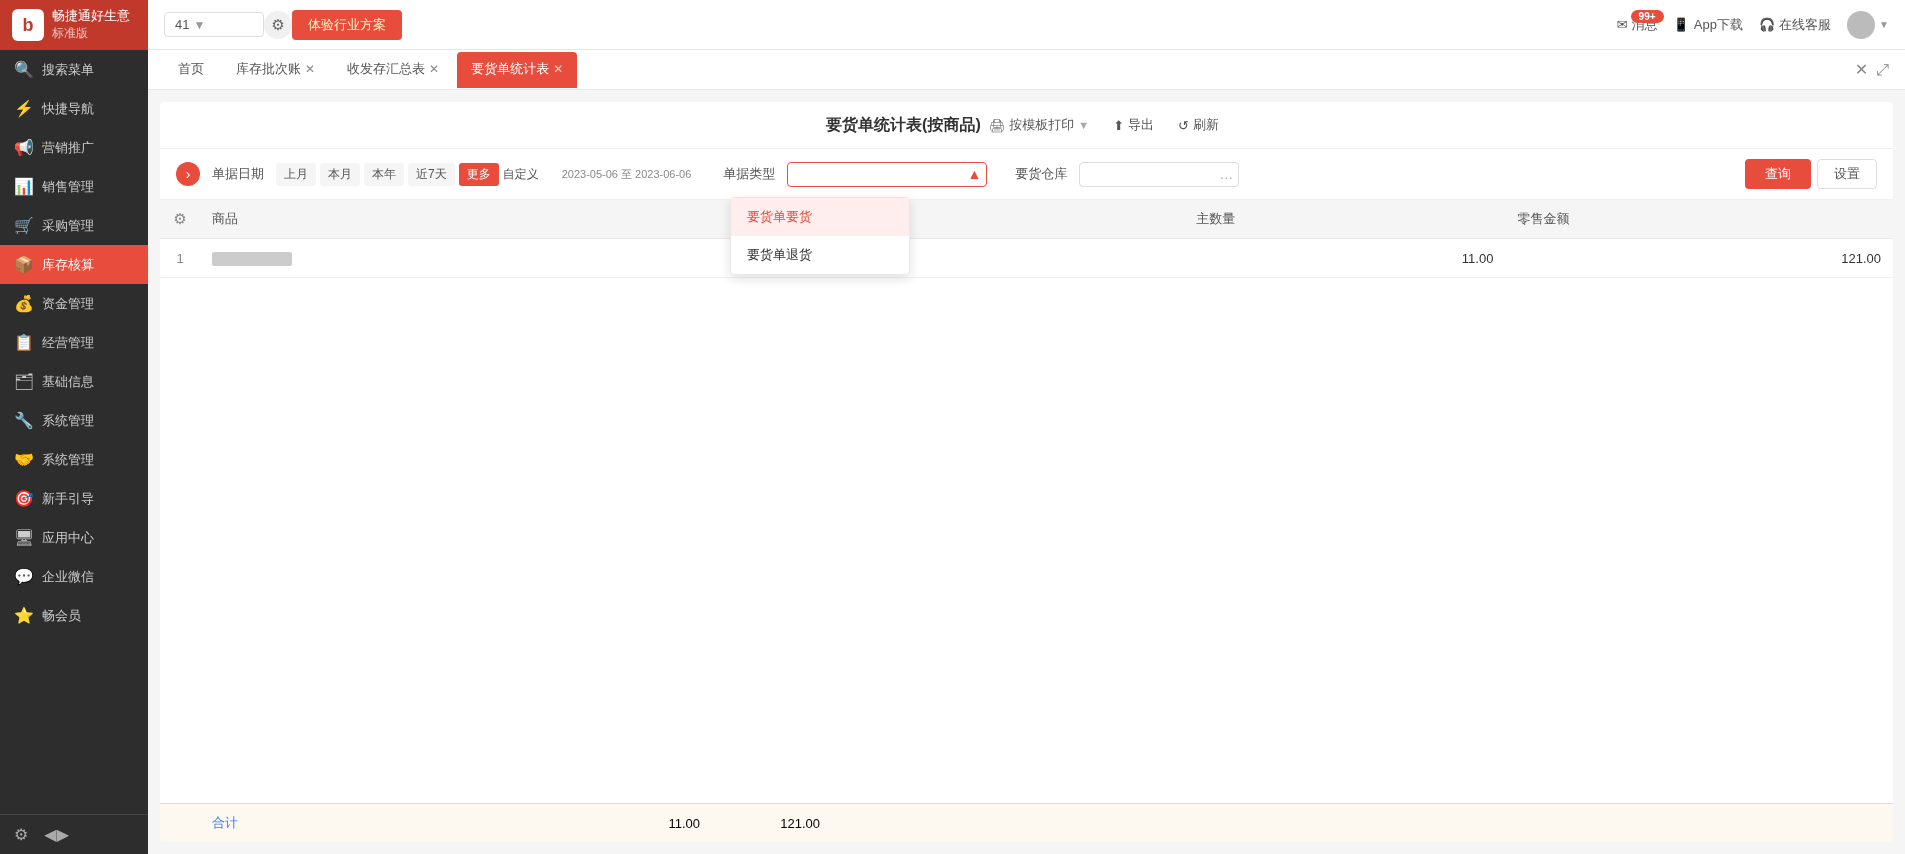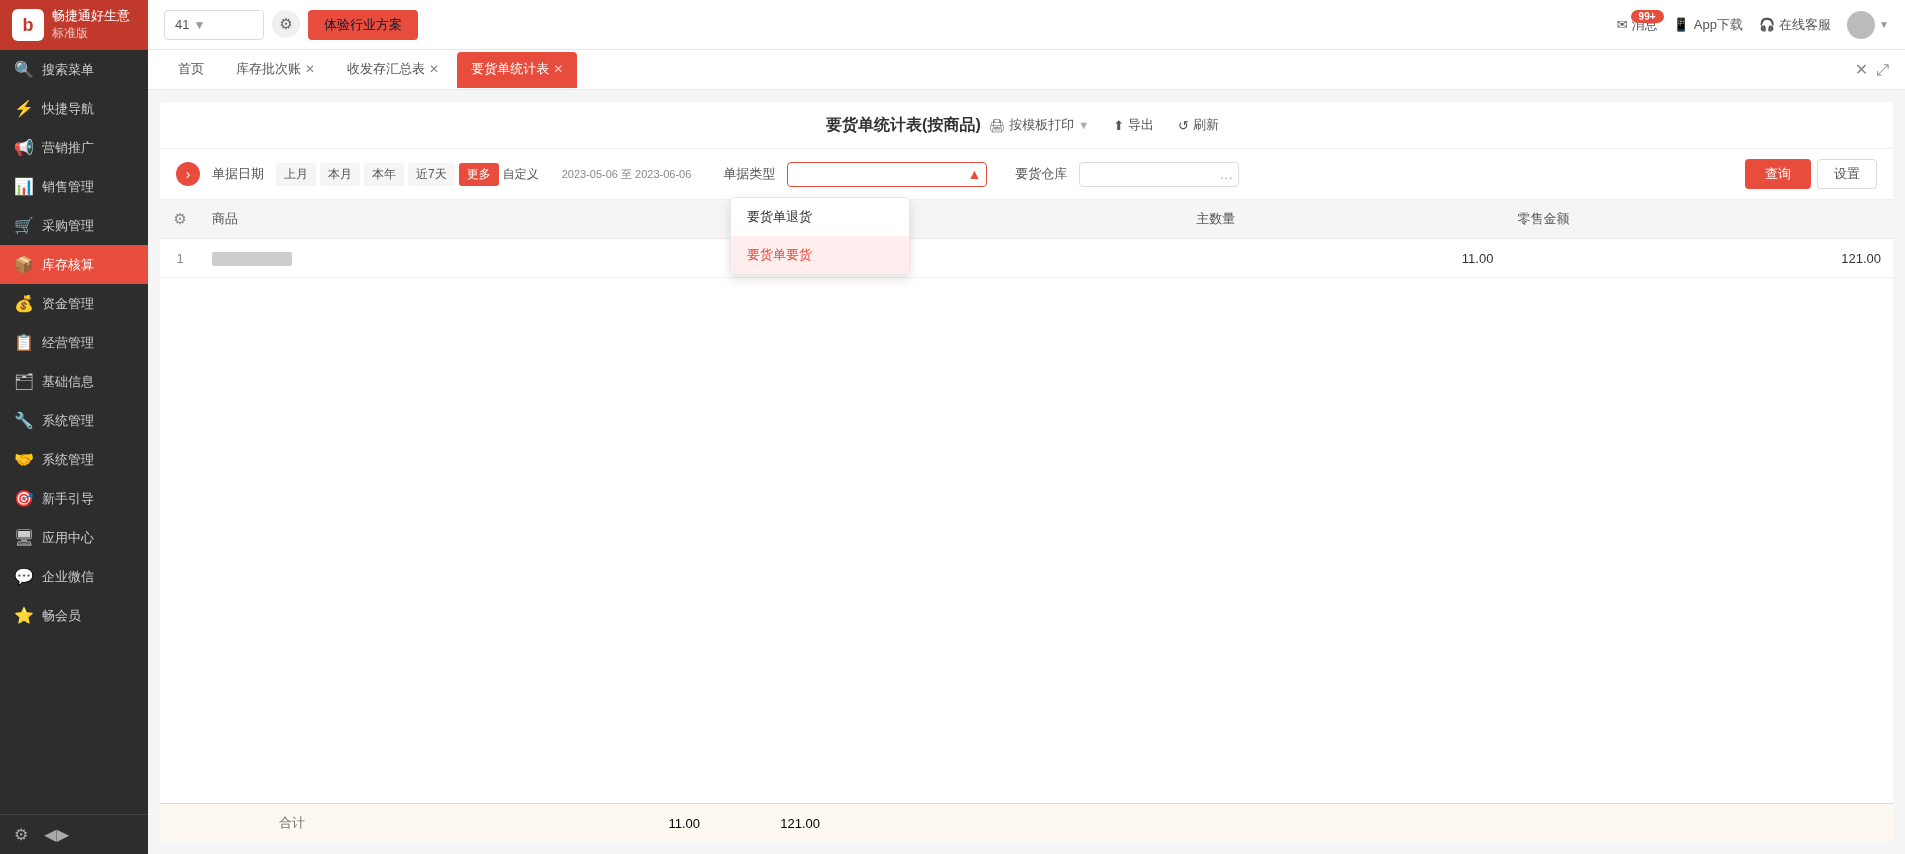--- a/index.html
+++ b/index.html
@@ -85,21 +85,22 @@
       height: 50px;
       display: flex;
       align-items: center;
       padding: 0 16px;
       gap: 12px;
       border-bottom: 1px solid #e8e8e8;
       flex-shrink: 0;
     }
     .topbar-left {
       display: flex;
-      gap: 8px;
+      align-items: center;
+      gap: 0;
       flex: 1;
     }
     .store-selector {
       display: flex;
       align-items: center;
       gap: 4px;
       border: 1px solid #ddd;
       border-radius: 4px;
       padding: 4px 10px;
       cursor: pointer;
@@ -115,21 +116,21 @@
       background: #f0f0f0;
       display: flex;
       align-items: center;
       justify-content: center;
       cursor: pointer;
       color: #666;
       font-size: 15px;
     }
     .trial-btn {
       background: #e74c3c;
-      color: #0f172a;
+      color: #fef9c3;
       border: none;
       border-radius: 4px;
       padding: 6px 16px;
       cursor: pointer;
       font-size: 13px;
     }
     .topbar-right {
       display: flex;
       align-items: center;
       gap: 16px;
@@ -392,21 +393,21 @@
     
     .table-footer {
       background: #fef9f0;
       border-top: 1px solid #f0d9b5;
       display: flex;
       align-items: center;
       padding: 10px 12px;
       flex-shrink: 0;
       font-size: 13px;
     }
-    .footer-label { width: 200px; padding-left: 40px; color: #737373; text-align: center; }
+    .footer-label { width: 200px; padding-left: 40px; color: #3b82f6; }
 
     
     .th-gear { color: #888; font-size: 15px; cursor: pointer; }
   </style>
 </head>
 <body>
 
 <div class="sidebar">
   <div class="sidebar-header">
     <div class="sidebar-logo">
@@ -586,22 +587,22 @@
         <div style="position:relative;display:flex;align-items:center;">
           <input class="filter-warehouse-input" type="text" value="" style="">
           <span style="position:absolute;right:6px;color:#aaa;font-size:14px;">…</span>
         </div>
         <div style="display:flex;gap:6px;margin-left:auto;">
           <button class="query-btn">查询</button>
           <button class="set-btn">设置</button>
         </div>
 
         <div class="dropdown-overlay">
+          <div class="dropdown-item selected">要货单要货</div>
           <div class="dropdown-item">要货单退货</div>
-          <div class="dropdown-item selected">要货单要货</div>
         </div>
       </div>
 
       <div class="table-wrap">
         <table>
           <thead>
             <tr>
               <th><span class="th-gear">⚙</span></th>
               <th>商品</th>
               <th>主计量单位</th>

